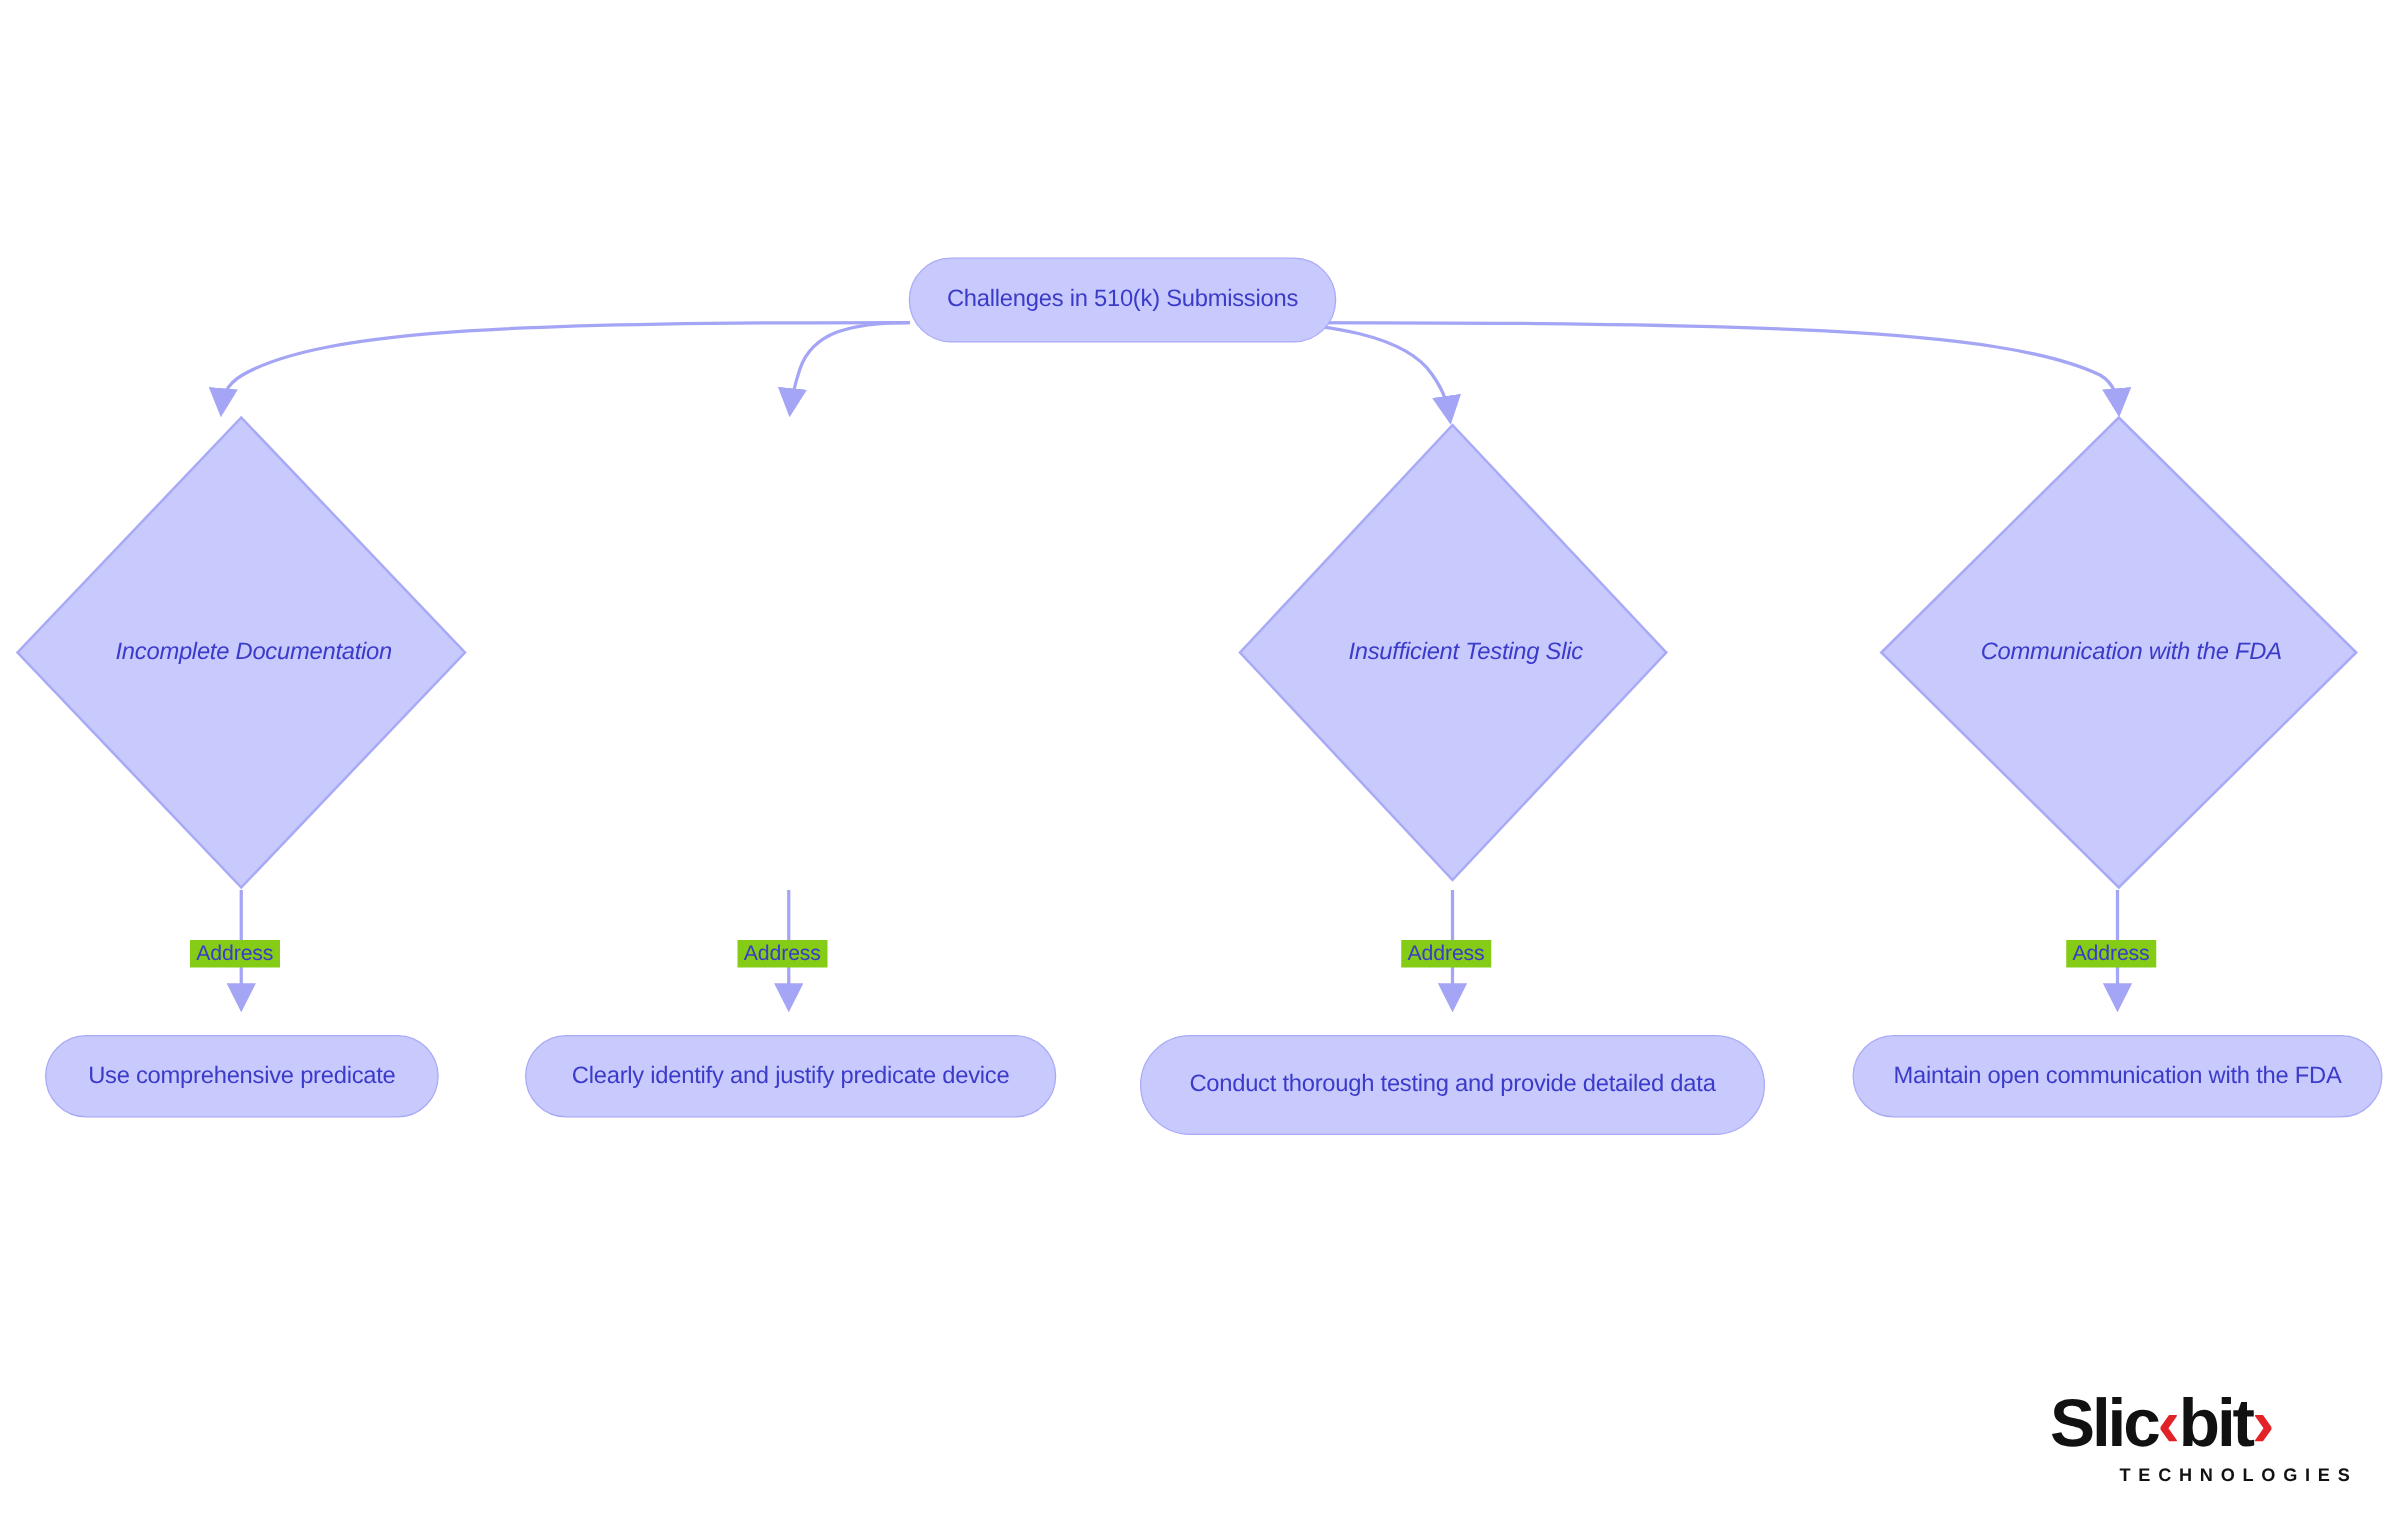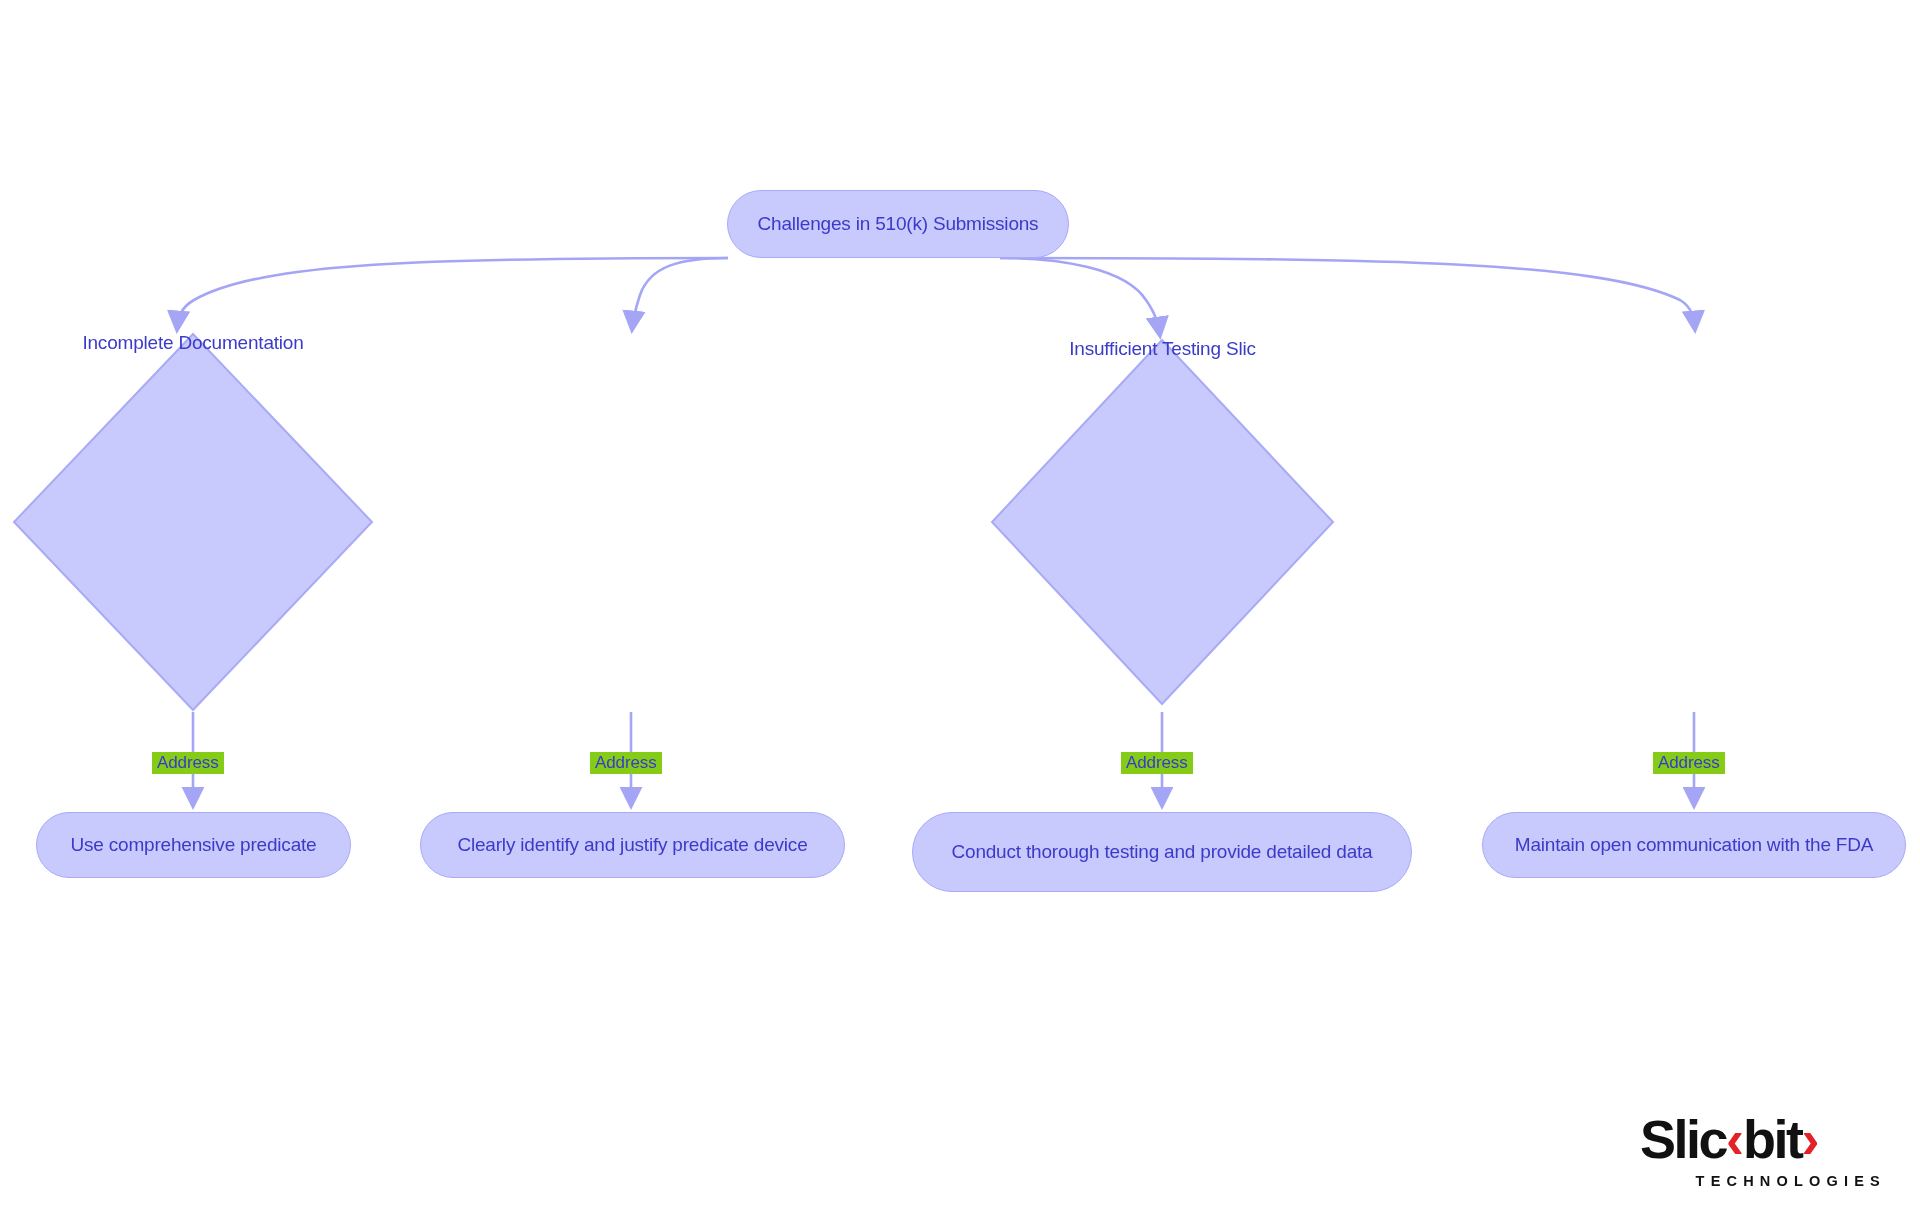--- a/index.html
+++ b/index.html
@@ -38,39 +38,42 @@
     font-size: 19px;
     font-family: "Liberation Sans", sans-serif;
     letter-spacing: -0.2px;
     line-height: 1.2;
     white-space: nowrap;
   }
   .stadium {
     background: #c8c9fd;
     border: 1.4px solid #a9aaf6;
     border-radius: 999px;
+    margin-top: 16px;
   }
   .diamond-wrap {
     position: absolute;
   }
   .diamond-shape {
     position: absolute;
     left: 0;
     top: 0;
     width: 100%;
     height: 100%;
   }
   .diamond-text {
     position: absolute;
-    left: 0;
+    left: 10px;
     top: 0;
     width: 100%;
     height: 100%;
     display: flex;
+    align-items: center;
     justify-content: center;
+    font-style: italic;
   }
   .edge-label {
     position: absolute;
     color: #3b3bc9;
     font-size: 17px;
     font-family: "Liberation Sans", sans-serif;
     background: #84cc16;
     padding: 1px 5px;
     white-space: nowrap;
     letter-spacing: -0.1px;
@@ -158,20 +161,28 @@
 
   <div class="diamond-wrap" style="left:990px; top:338px; width:345px; height:368px;">
     <svg class="diamond-shape" viewBox="0 0 345 368" xmlns="http://www.w3.org/2000/svg">
       <polygon points="172,2 343,184 172,366 2,184" fill="#c8c9fd" stroke="#a9aaf6" stroke-width="2"></polygon>
     </svg>
     <div class="diamond-text">
       <span class="node-label">Insufficient Testing Slic</span>
     </div>
   </div>
 
+  <div class="diamond-wrap" style="left:1503px; top:332px; width:384px; height:380px;">
+    <svg class="diamond-shape" viewBox="0 0 384 380" xmlns="http://www.w3.org/2000/svg">
+      <polygon points="192,2 382,190 192,378 2,190" fill="#c8c9fd" stroke="#a9aaf6" stroke-width="2"></polygon>
+    </svg>
+    <div class="diamond-text">
+      <span class="node-label">Communication with the FDA</span>
+    </div>
+  </div>
 
   <div class="edge-label" style="left:152px; top:752px;">Address</div>
   <div class="edge-label" style="left:590px; top:752px;">Address</div>
   <div class="edge-label" style="left:1121px; top:752px;">Address</div>
   <div class="edge-label" style="left:1653px; top:752px;">Address</div>
 
   <div class="node stadium" style="left:36px; top:812px; width:315px; height:66px;">
     <span class="node-label">Use comprehensive predicate</span>
   </div>
 

